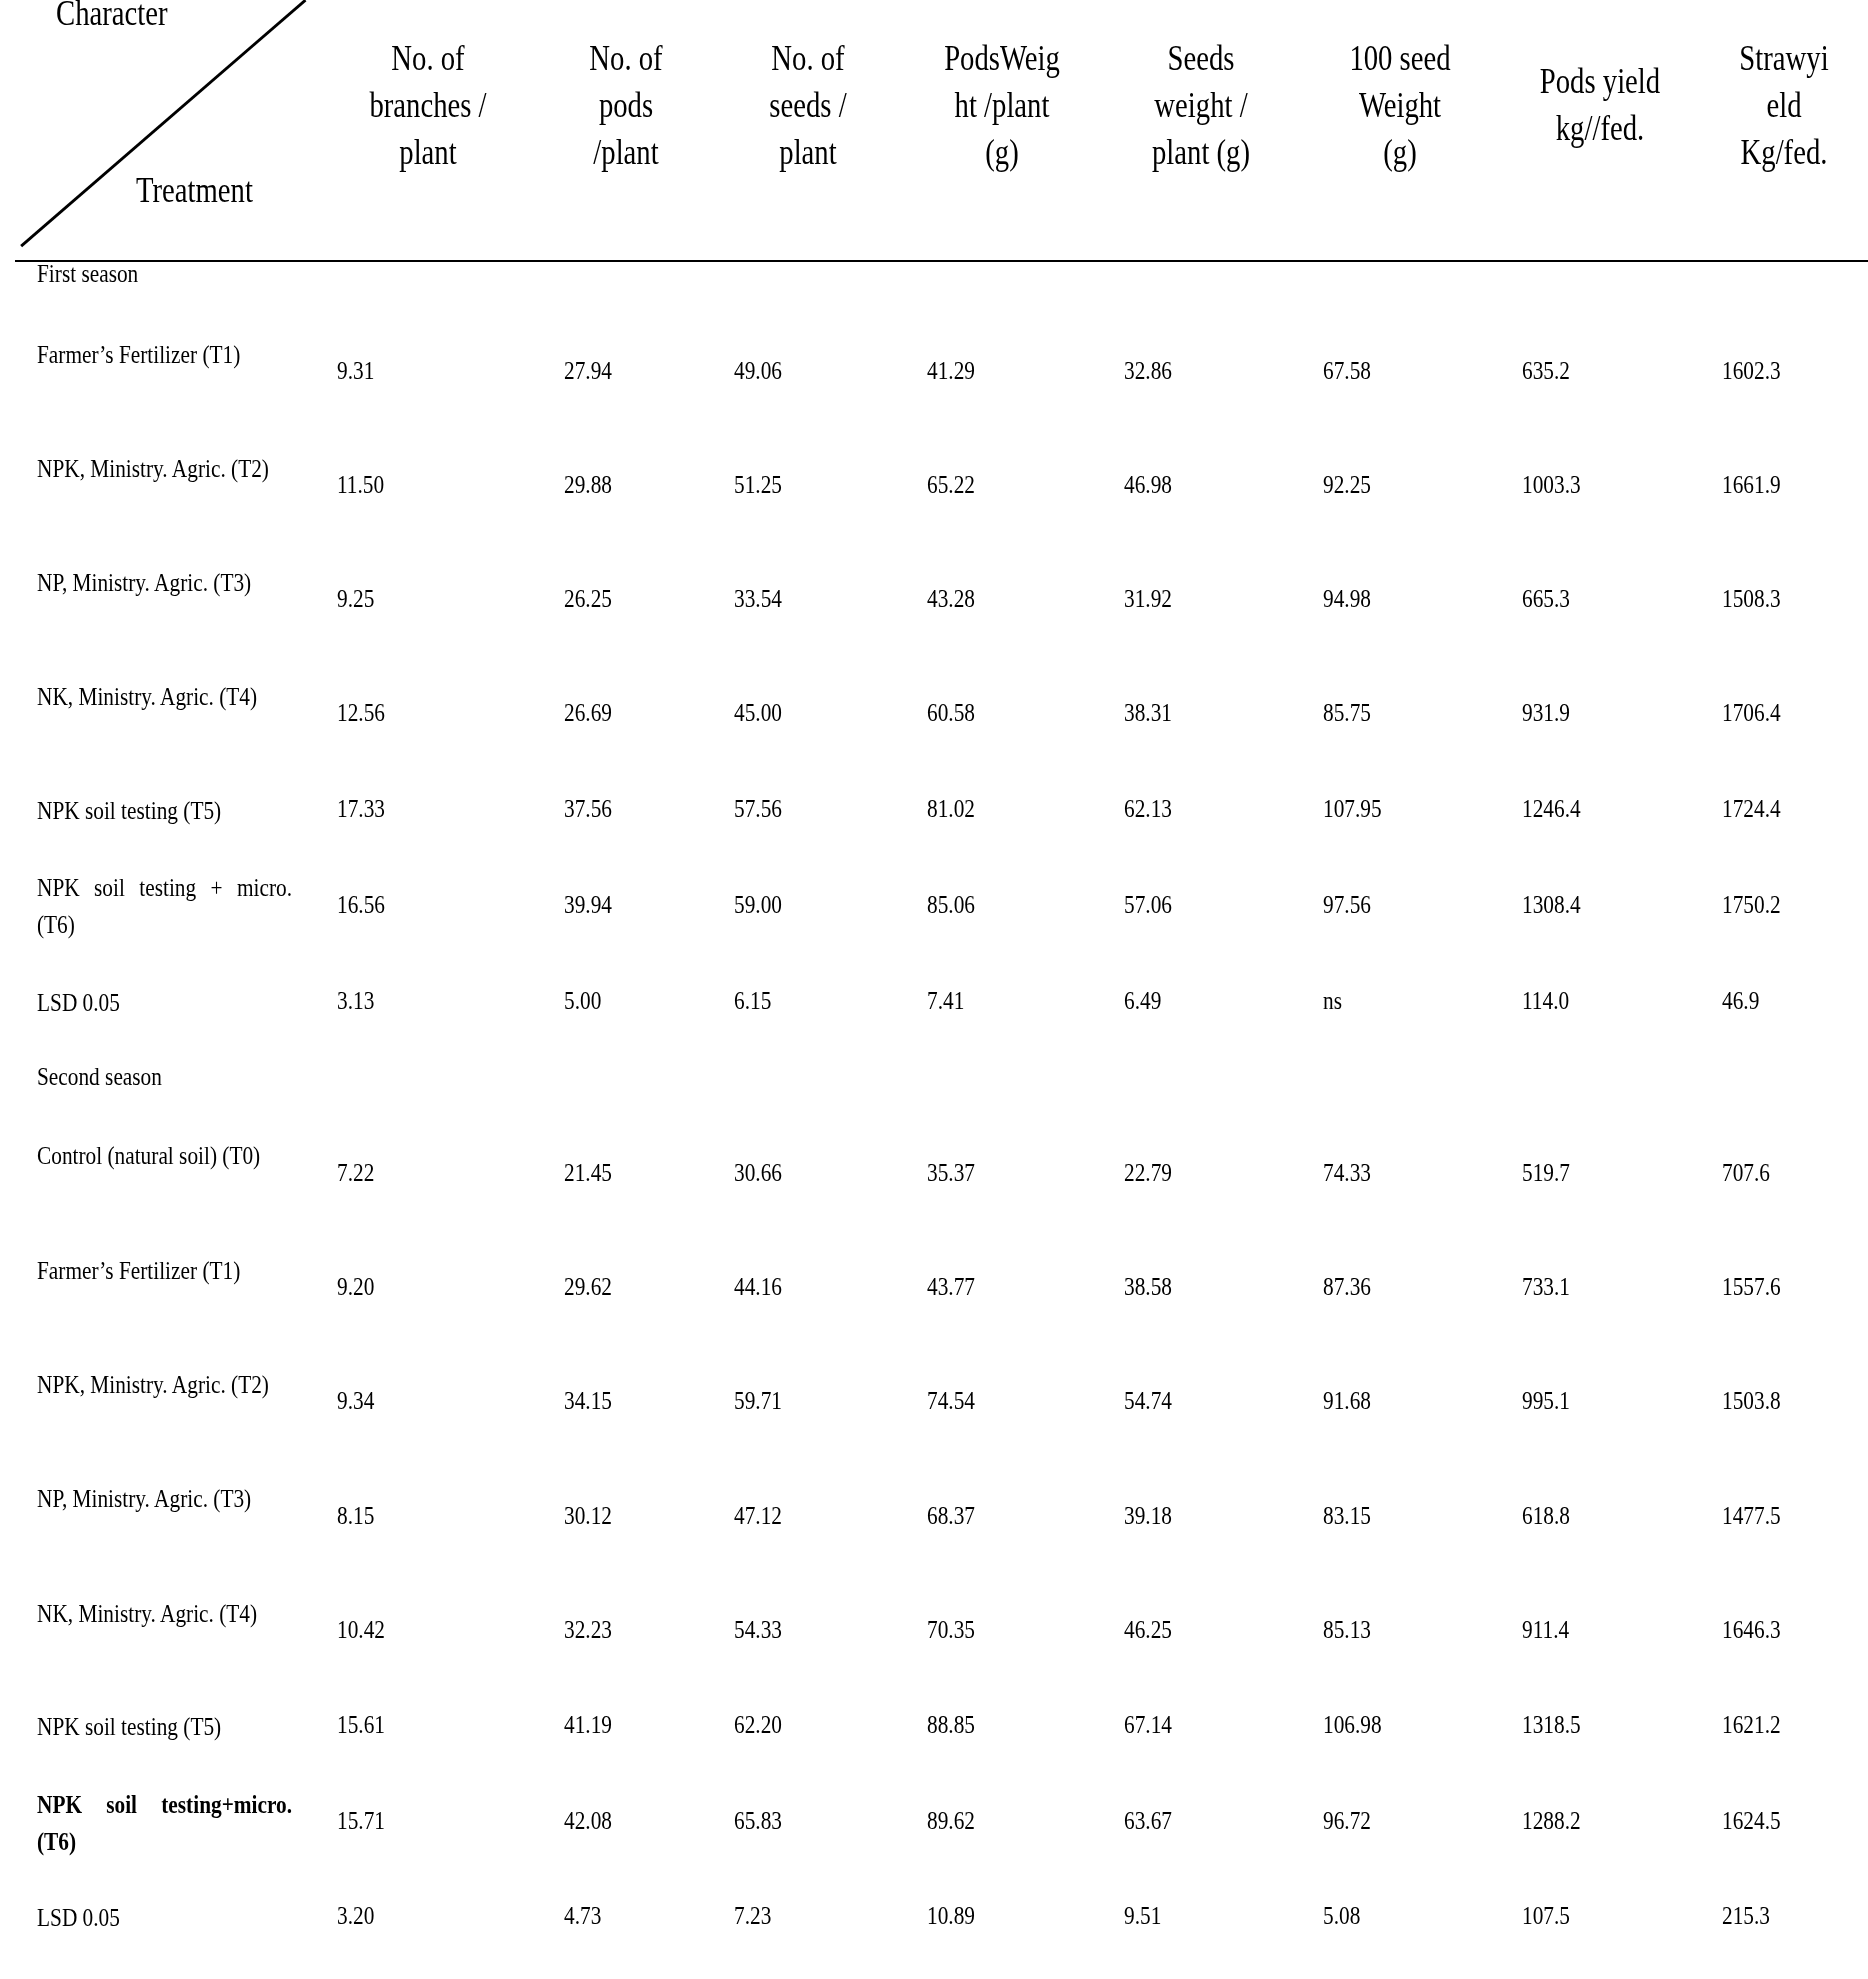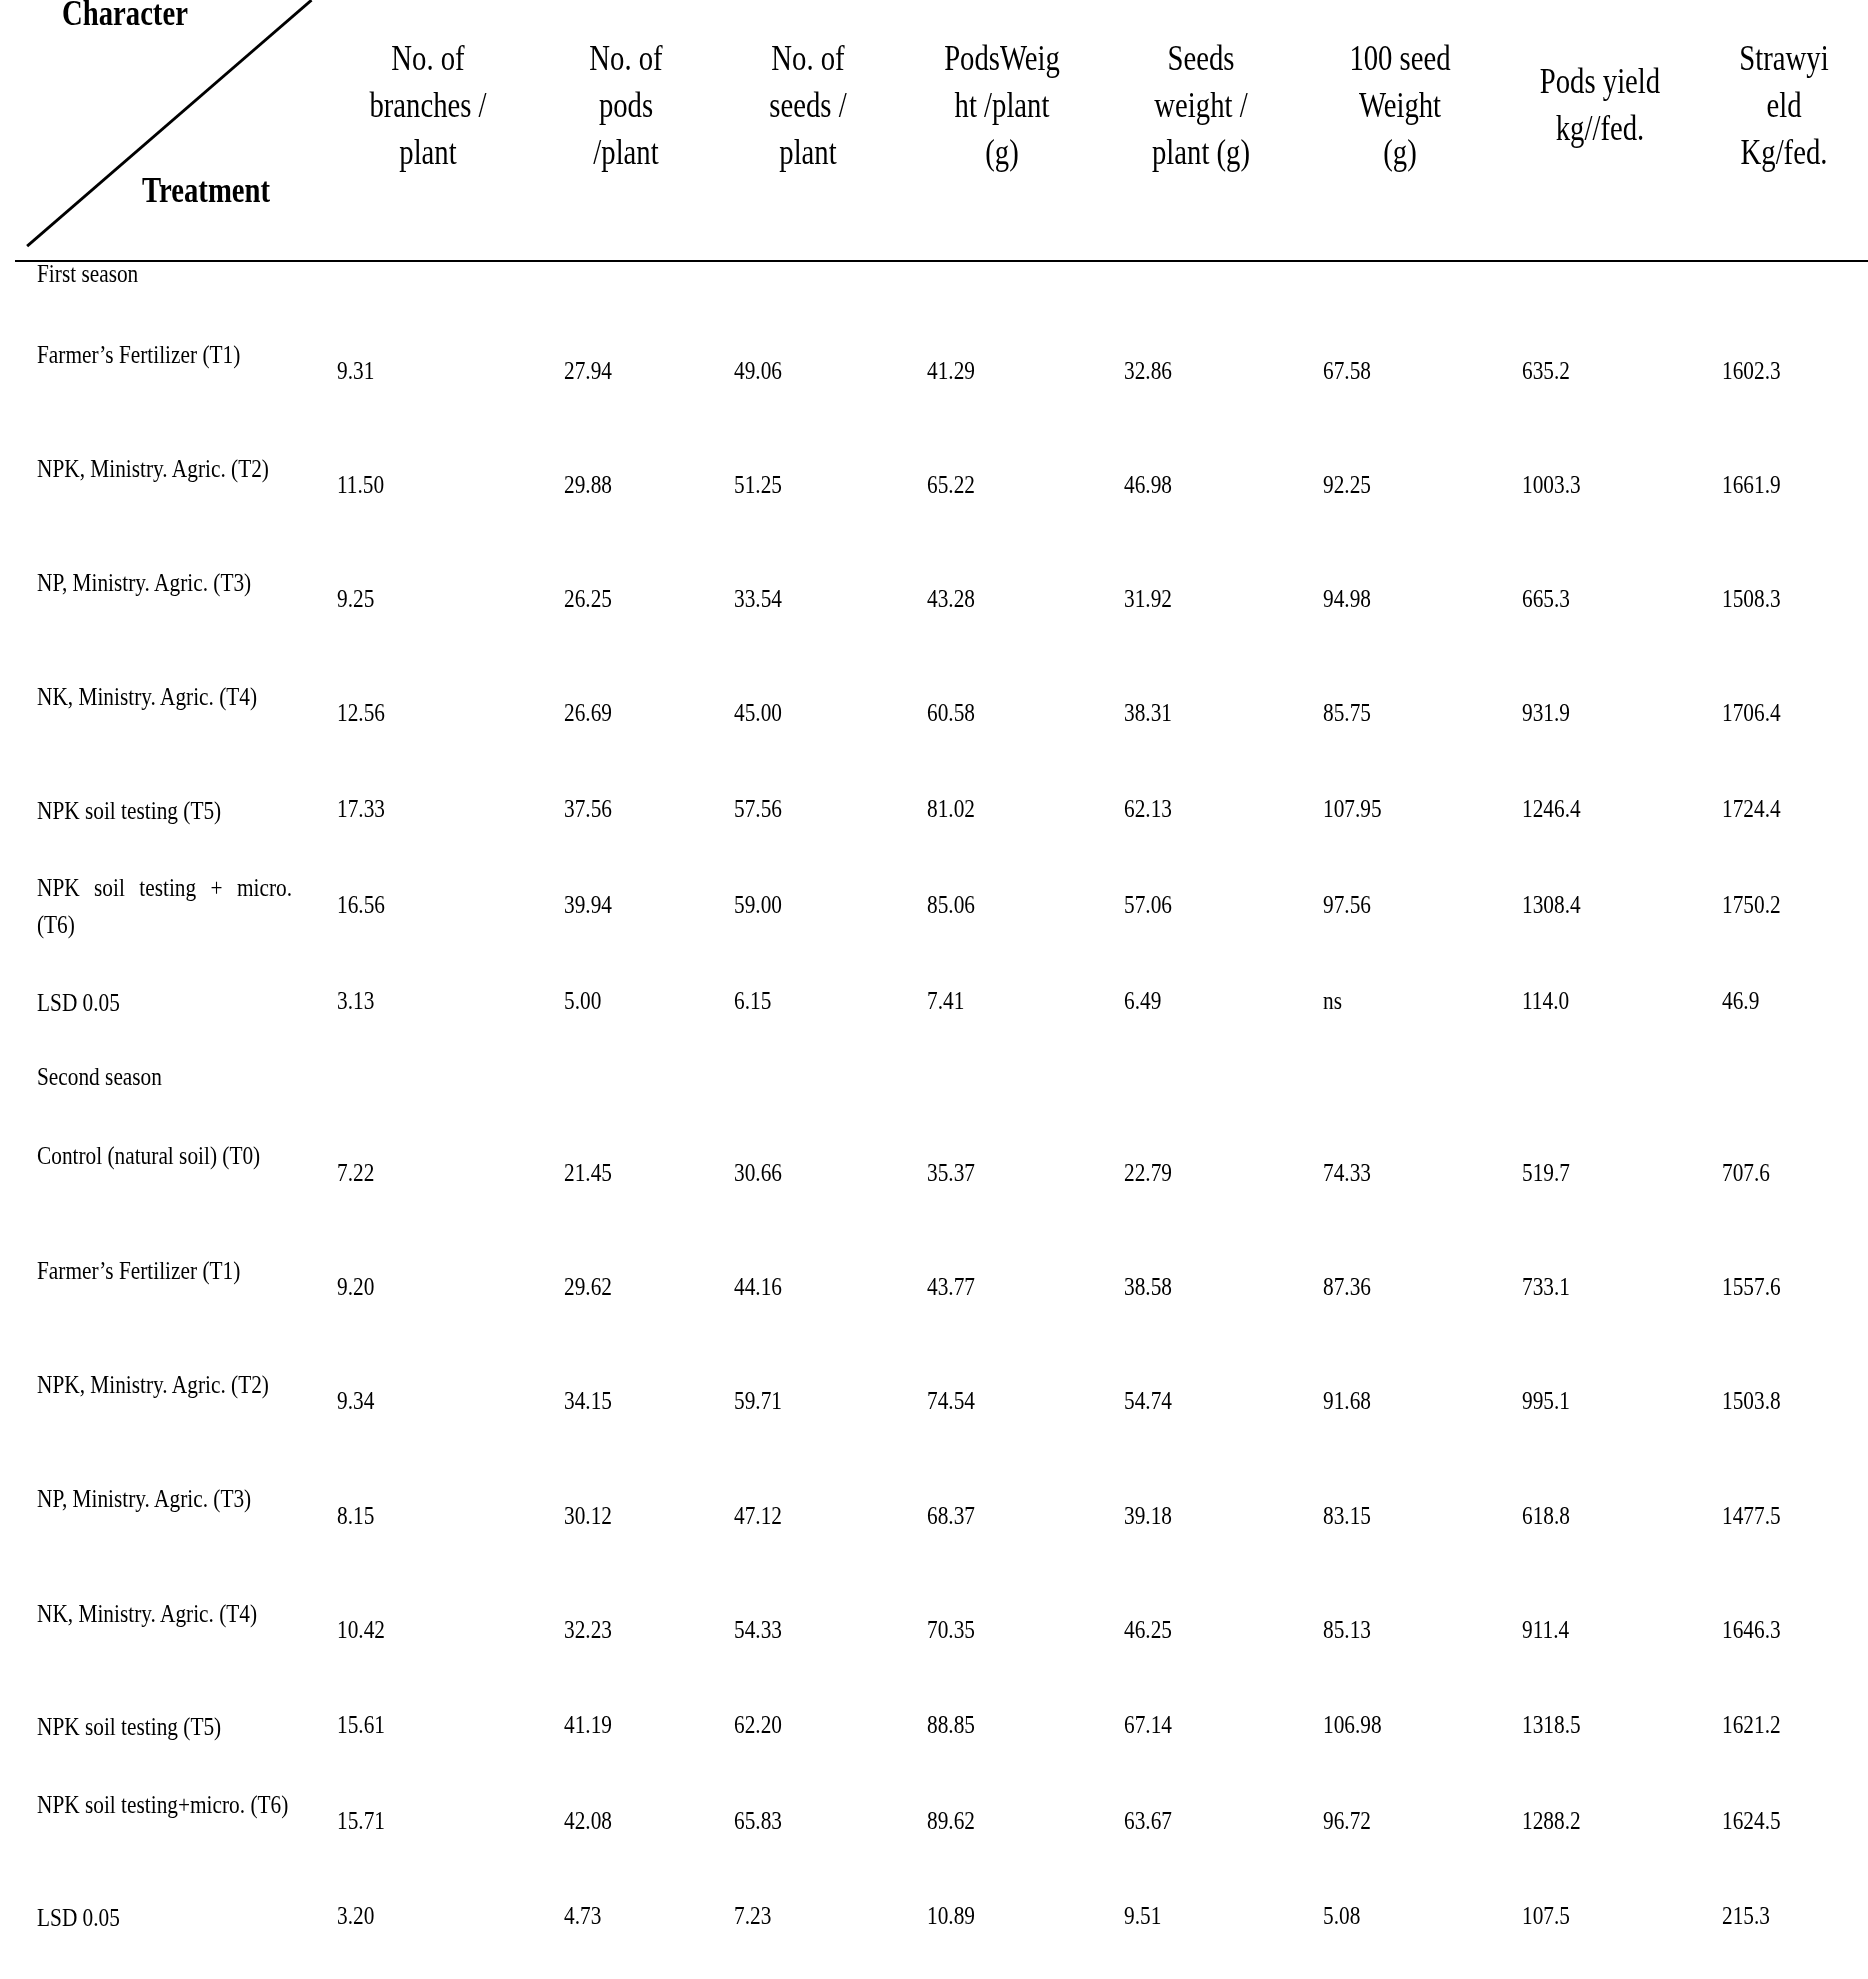--- a/index.html
+++ b/index.html
@@ -1,18 +1,18 @@
 <!DOCTYPE html>
 <html><head>
 <meta charset="utf-8">
 <style>
   html, body { margin:0; padding:0; background:#ffffff; }
   body { width:1869px; height:1979px; position:relative; overflow:hidden;
          font-family:"Liberation Serif","DejaVu Serif",serif; color:#000; }
-  .hdr-diag { position:absolute; left:6px; top:0; width:317px; height:250px;font-weight:bold; }
+  .hdr-diag { position:absolute; left:0; top:0; width:317px; height:250px; }
   .hdr-char { position:absolute; left:56px; top:-5.8px; font-size:35px; transform:scaleX(0.82); transform-origin:left top; white-space:nowrap; }
   .hdr-treat { position:absolute; left:136px; top:171px; font-size:35px; transform:scaleX(0.82); transform-origin:left top; white-space:nowrap; }
   .col-head { position:absolute; top:35px; font-size:35px; line-height:47px; text-align:center; white-space:pre-line; transform:scaleX(0.82); }
   .rule { position:absolute; left:15.4px; width:1853px; top:260px; height:1.9px; background:#000; }
   .row { position:absolute; left:0; width:1869px; }
   .label { position:absolute; left:37px; width:256px; font-size:26px; line-height:37px; text-align:justify; text-align-last:left; }
   .label .inner { display:inline-block; width:311px; transform:scaleX(0.82); transform-origin:left top; text-align:justify; }
   .section { position:absolute; left:37px; font-size:26px; transform:scaleX(0.82); transform-origin:left top; white-space:nowrap; }
   .cell { position:absolute; font-size:26px; transform:scaleX(0.82); transform-origin:left center; white-space:nowrap; }
 </style>
@@ -194,21 +194,21 @@
       <div class="cell" style="left: 337px; top: 1710px;">15.61</div>
       <div class="cell" style="left: 564px; top: 1710px;">41.19</div>
       <div class="cell" style="left: 734px; top: 1710px;">62.20</div>
       <div class="cell" style="left: 927px; top: 1710px;">88.85</div>
       <div class="cell" style="left: 1124px; top: 1710px;">67.14</div>
       <div class="cell" style="left: 1323px; top: 1710px;">106.98</div>
       <div class="cell" style="left: 1522px; top: 1710px;">1318.5</div>
       <div class="cell" style="left: 1722px; top: 1710px;">1621.2</div>
     </div>
     <div class="row" style="top: 0px;">
-      <div class="label" style="top: 1786px;"><span class="inner">NPK soil testing+micro. (T6)</span></div>
+      <div class="label" style="top: 1786px; font-weight: bold;"><span class="inner">NPK soil testing+micro. (T6)</span></div>
       <div class="cell" style="left: 337px; top: 1806px;">15.71</div>
       <div class="cell" style="left: 564px; top: 1806px;">42.08</div>
       <div class="cell" style="left: 734px; top: 1806px;">65.83</div>
       <div class="cell" style="left: 927px; top: 1806px;">89.62</div>
       <div class="cell" style="left: 1124px; top: 1806px;">63.67</div>
       <div class="cell" style="left: 1323px; top: 1806px;">96.72</div>
       <div class="cell" style="left: 1522px; top: 1806px;">1288.2</div>
       <div class="cell" style="left: 1722px; top: 1806px;">1624.5</div>
     </div>
     <div class="row" style="top: 0px;">

